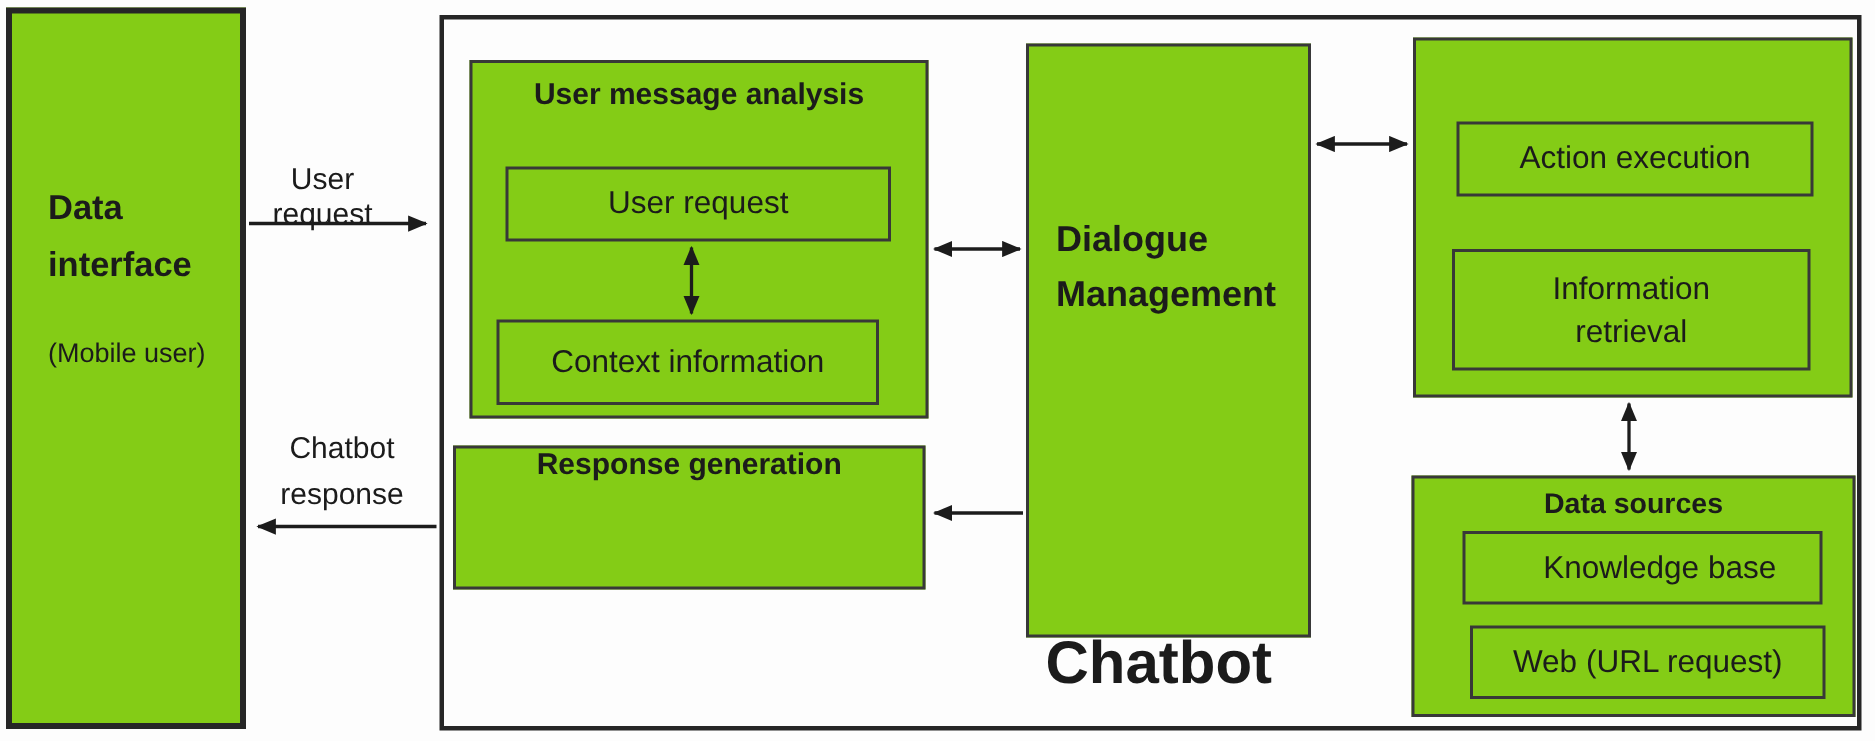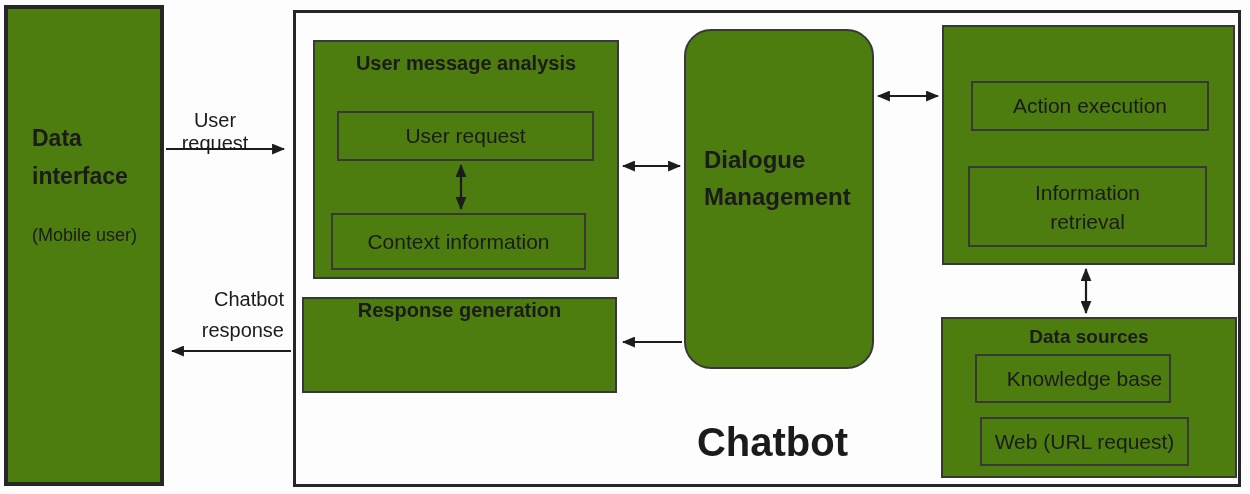--- a/index.html
+++ b/index.html
@@ -10,21 +10,21 @@
   .canvas{
     position:relative;
     width:1250px;height:494px;
     background:#fdfdfd;
     overflow:hidden;
     color:#1b1b1b;
   }
   .box{
     position:absolute;
     box-sizing:border-box;
-    background:#4d7c0f;
+    background:#84cc16;
     border:2px solid #383838;
   }
   .outer{
     border-width:4px;
     border-color:#262626;
   }
   .lbl{
     position:absolute;
     color:#1b1b1b;
   }
@@ -38,44 +38,44 @@
     position:absolute;
     left:0;top:0;
     pointer-events:none;
   }
   
   .ui-box{left:4px;top:5px;width:160px;height:481px;padding:110px 0 0 24px;}
   .ui-title{font-size:23px;font-weight:bold;line-height:38px;width:125px;}
   .ui-sub{font-size:18px;font-weight:400;margin-top:30px;}
   
   .user-request-lbl{left:161px;top:109px;width:108px;text-align:center;font-size:20px;font-weight:400;}
-  .chatbot-response-lbl{left:172px;top:284px;width:112px;text-align:right;font-size:20px;font-weight:500;line-height:31px;}
+  .chatbot-response-lbl{left:172px;top:284px;width:112px;text-align:center;font-size:20px;font-weight:500;line-height:31px;}
   
   .chatbot-box{left:293px;top:10px;width:948px;height:477px;border-width:3px;border-color:#262626;background:transparent;}
   .chatbot-lbl{left:655px;top:420px;width:235px;text-align:center;font-size:40px;font-weight:bold;}
   
   .lang-box{left:313px;top:40px;width:306px;height:239px;}
   .lang-title{position:absolute;left:315px;top:48px;width:302px;text-align:center;font-size:20px;font-weight:bold;line-height:31px;}
   .intent-box{left:337px;top:111px;width:257px;height:50px;font-size:21px;}
   .context-box{left:331px;top:213px;width:255px;height:57px;font-size:21px;}
   
   .response-box{left:302px;top:297px;width:315px;height:96px;align-items:flex-start;font-size:20px;font-weight:bold;}
   
-  .dialogue-box{left:684px;top:29px;width:190px;height:340px;padding:110px 0 0 18px;font-size:24px;font-weight:bold;line-height:37px;border-radius:27px;}
+  .dialogue-box{left:684px;top:29px;width:190px;height:396px;padding:110px 0 0 18px;font-size:24px;font-weight:bold;line-height:37px;}
   .dialogue-box .wrap{width:150px;}
   
   .action-panel{left:942px;top:25px;width:293px;height:240px;}
   .action-box{left:971px;top:81px;width:238px;height:50px;font-size:21px;}
   .info-box{left:968px;top:166px;width:239px;height:81px;font-size:21px;line-height:29px;}
   .info-box span{max-width:150px;}
   
   .ds-box{left:941px;top:317px;width:296px;height:161px;}
   .ds-title{position:absolute;left:943px;top:326px;width:292px;text-align:center;font-size:19px;font-weight:bold;}
-  .kb-box{left:975px;top:354px;width:196px;height:49px;font-size:21px;padding-left:23px;}
-  .web-box{left:980px;top:417px;width:209px;height:49px;font-size:21px;}
+  .kb-box{left:975px;top:354px;width:240px;height:49px;font-size:21px;padding-left:23px;}
+  .web-box{left:980px;top:417px;width:237px;height:49px;font-size:21px;}
 </style>
 </head>
 <body>
 
 <div class="canvas">
 
   <div class="box outer ui-box">
     <div class="ui-title">Data interface</div>
     <div class="ui-sub">(Mobile user)</div>
   </div>

